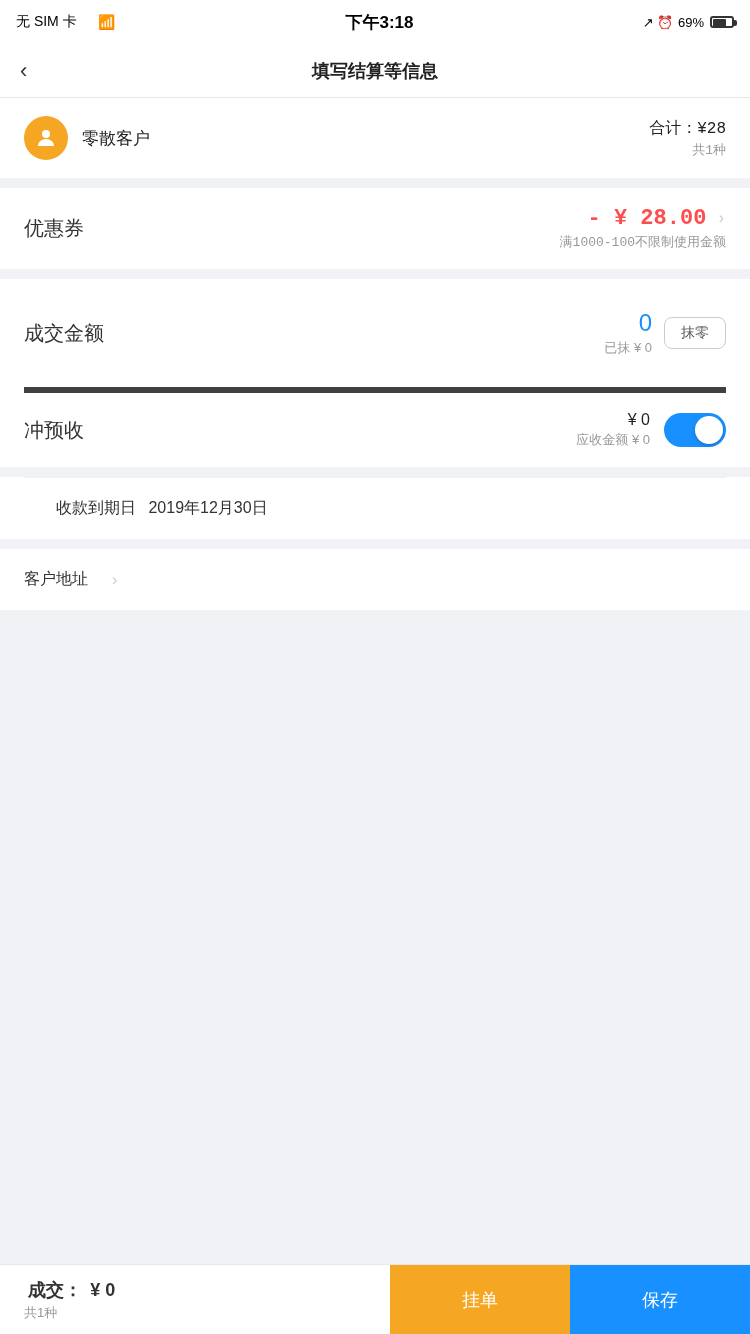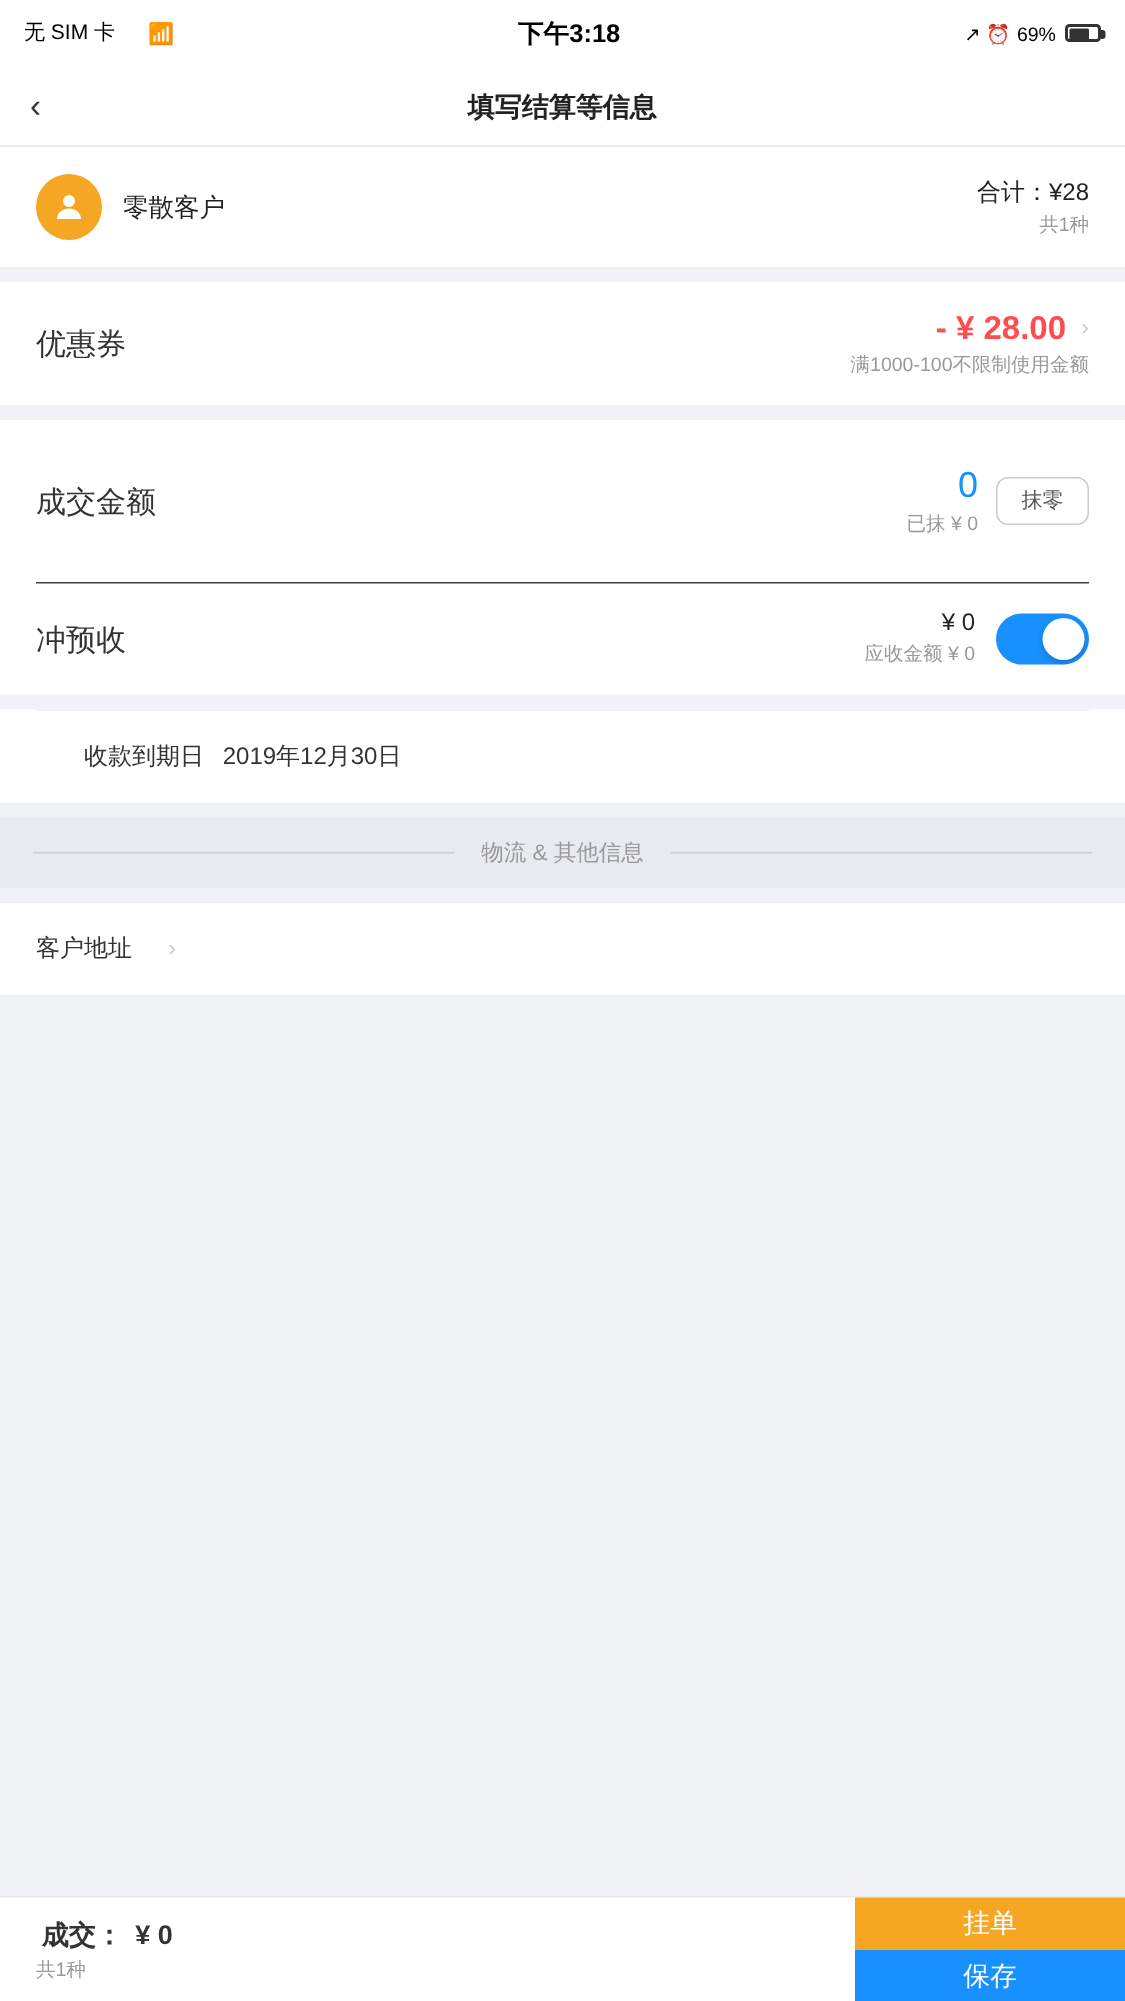--- a/index.html
+++ b/index.html
@@ -81,20 +81,21 @@
 
     
     .content {
       padding-bottom: 80px;
     }
 
     
     .card {
       background: #fff;
       margin-bottom: 10px;
+      font-family: Liberation Mono, monospace;
     }
 
     
     .customer-row {
       display: flex;
       align-items: center;
       justify-content: space-between;
       padding: 18px 24px;
     }
     .customer-left { display: flex; align-items: center; gap: 14px; }
@@ -132,21 +133,21 @@
     .transaction-section {
       background: #fff;
       margin-bottom: 10px;
       padding: 0 24px;
     }
     .transaction-row {
       display: flex;
       align-items: center;
       justify-content: space-between;
       padding: 30px 0;
-      border-bottom: 1px solid #404040;
+      border-bottom: 6px solid #404040;
     }
     .transaction-row:last-child { border-bottom: none; }
     .transaction-right { display: flex; align-items: center; gap: 12px; }
     .amount-input {
       font-size: 24px;
       color: #1890ff;
       font-weight: 500;
       min-width: 30px;
       text-align: right;
     }
@@ -268,21 +269,20 @@
     .bottom-info {
       flex: 1;
       padding: 0 24px;
     }
     .bottom-deal { font-size: 15px; color: #333; }
     .bottom-deal span { font-size: 18px; font-weight: 600; color: #333; margin-left: 4px; }
     .bottom-count { font-size: 13px; color: #999; margin-top: 2px; }
     .bottom-buttons {
       display: flex;
       height: 100%;
-      flex-direction: column;
     }
     .btn-hold {
       width: 180px;
       height: 100%;
       background: #f5a623;
       border: none;
       font-size: 18px;
       color: #fff;
       cursor: pointer;
       font-weight: 500;
@@ -391,25 +391,20 @@
     </div>
   </div>
 
   <div class="debt-section">
     <div class="due-date-row">
       <span>收款到期日</span>
       <span>2019年12月30日</span>
     </div>
   </div>
 
-  <div class="logistics-section">
-    <div class="logistics-header">
-      <span>物流 &amp; 其他信息</span>
-    </div>
-  </div>
 
   <div class="address-section">
     <div class="address-row">
       <span class="address-label">客户地址</span>
       <span class="address-chevron">›</span>
     </div>
   </div>
 
   <div class="empty-area"></div>
 

